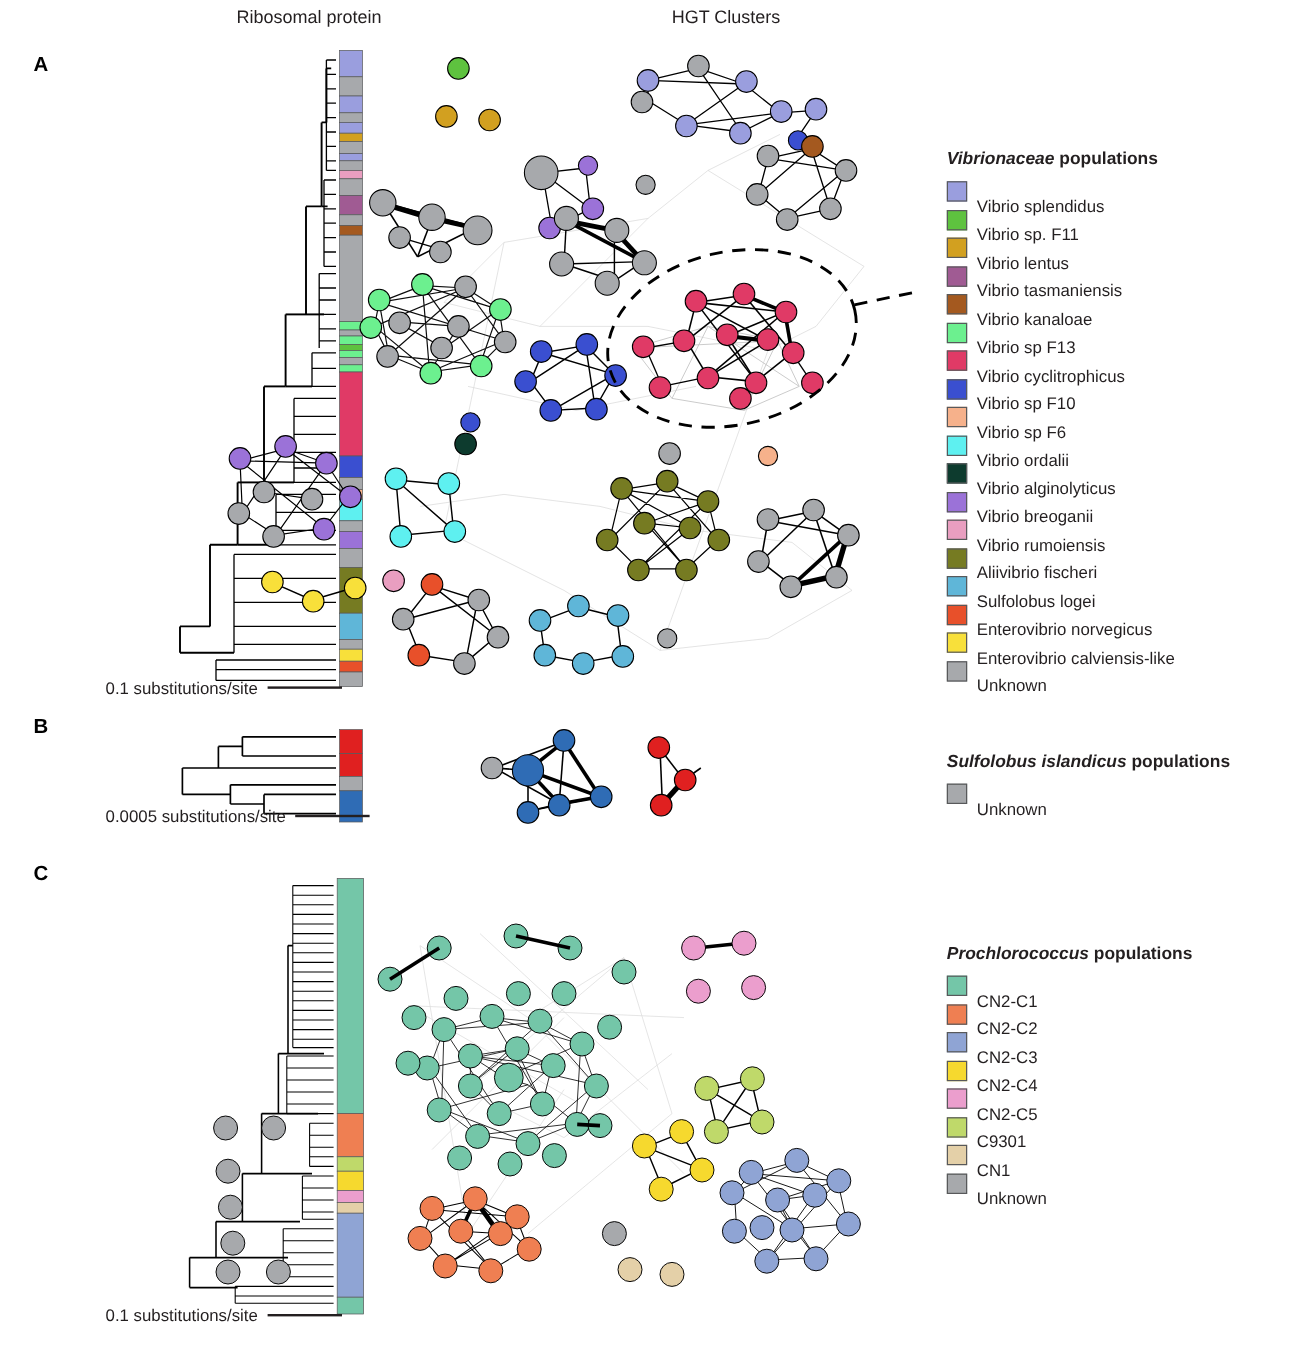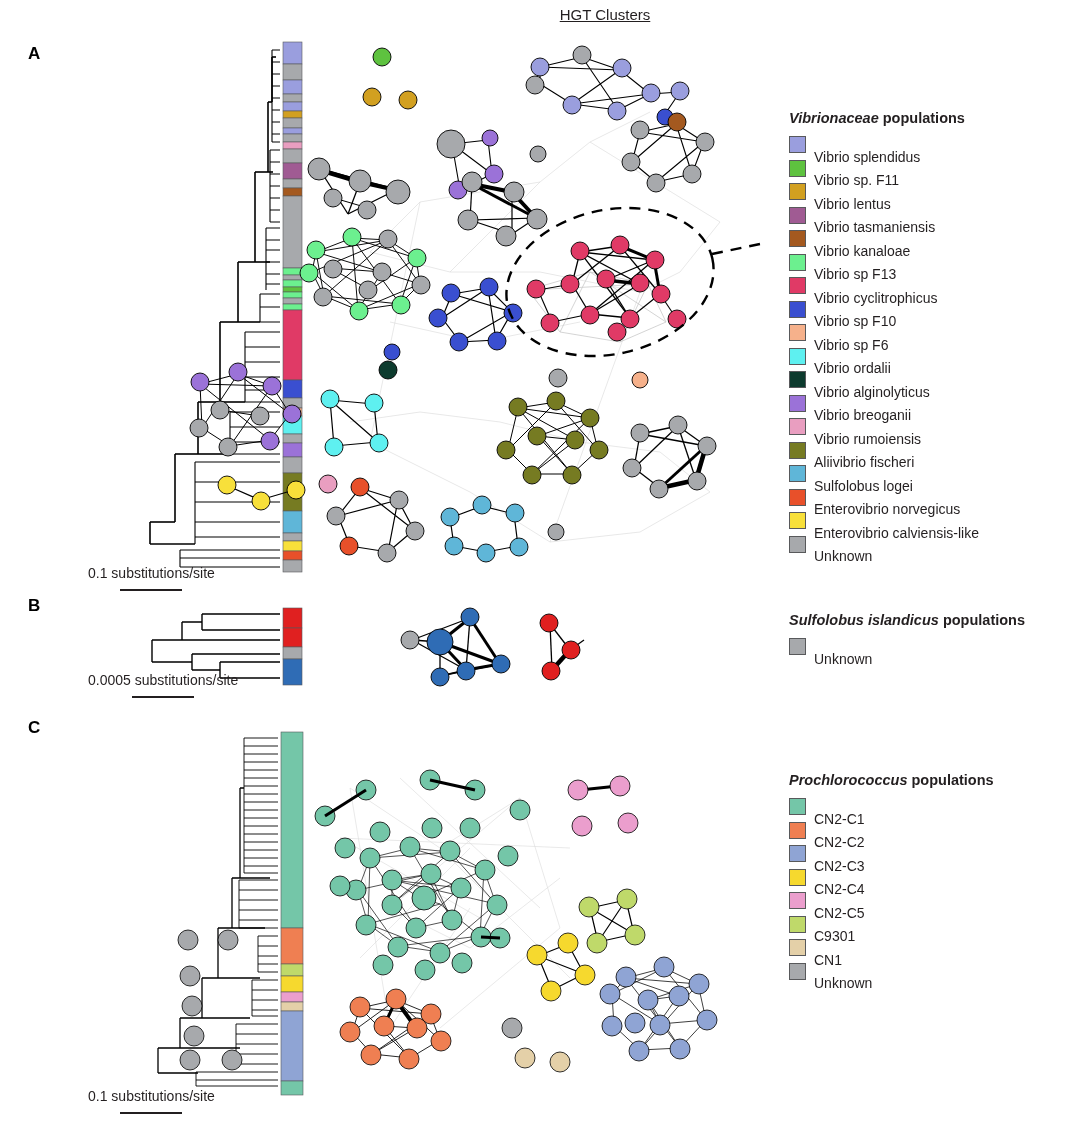--- a/index.html
+++ b/index.html
@@ -28,31 +28,32 @@
   .panel-letter {
     font-weight: bold;
     font-size: 17px;
     color: #000;
   }
   .scale-label {
     font-size: 14px;
     color: #231f20;
     white-space: nowrap;
   }
-  .scale-row { display: flex; align-items: center; gap: 8px; flex-direction: column; }
+  .scale-row { display: flex; align-items: center; gap: 8px; }
   .scale-bar {
     display: inline-block;
     height: 0;
     border-top: 2px solid #231f20;
   }
   .legend-title {
     font-size: 14.5px;
     color: #231f20;
     margin-bottom: 7px;
     white-space: nowrap;
+    margin-top: 15px;
   }
   .legend-title i { font-style: italic; font-weight: bold; }
   .legend-title b { font-weight: bold; }
   .legend-item {
     display: flex;
     align-items: center;
     gap: 8px;
     height: 23.5px;
   }
   .legend-swatch {
@@ -68,22 +69,23 @@
     margin-top: 24px;
   }
   svg { display: block; }
 </style>
 </head>
 <body>
 
 <div id="figure">
 
   <div class="abs col-title" style="left:120px; top:6px; width:275px;">
+    <div>Ribosomal protein</div>
   </div>
-  <div class="abs col-title" style="left:455px; top:6px; width:300px;text-decoration:underline;">HGT Clusters</div>
+  <div class="abs col-title" style="left:455px; top:6px; width:300px;">HGT Clusters</div>
 
   <div class="abs panel-letter" style="left:28px; top:44px;">A</div>
   <div class="abs panel-letter" style="left:28px; top:596px;">B</div>
   <div class="abs panel-letter" style="left:28px; top:718px;">C</div>
 
   <svg class="abs" style="left:120px; top:22px;" width="660" height="560" viewBox="0 0 660 560">
 
     <g stroke="#000" fill="none" stroke-width="1.6">
       <path d="M30 500 L30 522"></path>
       <path d="M30 500 L55 500"></path>

